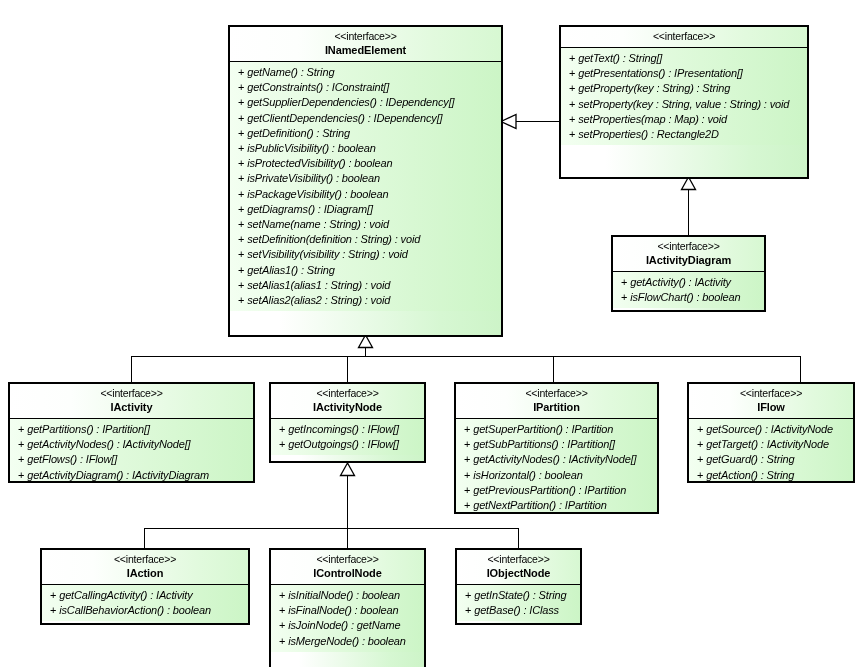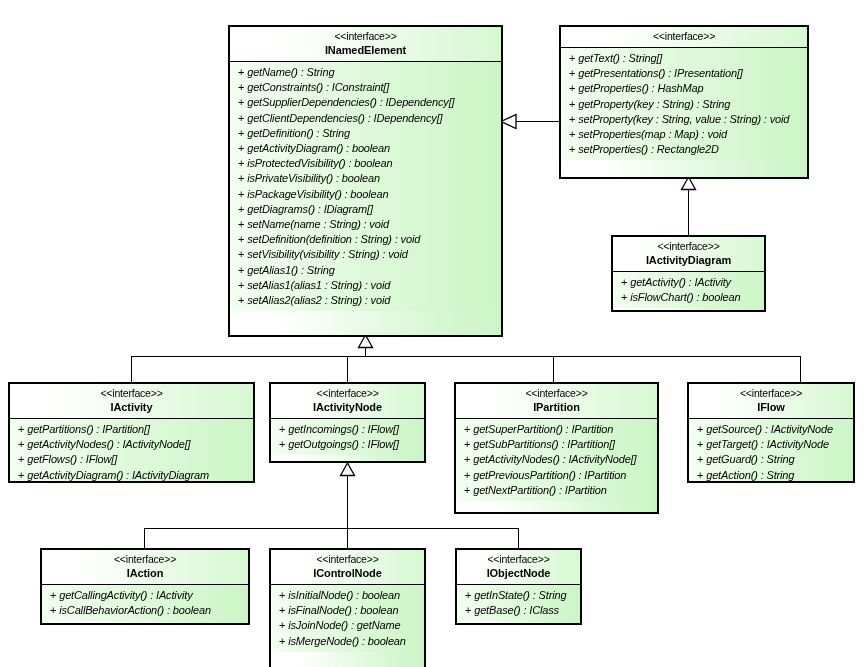--- a/index.html
+++ b/index.html
@@ -127,42 +127,41 @@
     <div class="uml-head">
       <span class="stereotype">&lt;&lt;interface&gt;&gt;</span>
       <span class="classname">INamedElement</span>
     </div>
     <div class="uml-body">
       <span class="member"><span class="vis">+ </span><span>getName() : String</span></span>
       <span class="member"><span class="vis">+ </span><span>getConstraints() : IConstraint[]</span></span>
       <span class="member"><span class="vis">+ </span><span>getSupplierDependencies() : IDependency[]</span></span>
       <span class="member"><span class="vis">+ </span><span>getClientDependencies() : IDependency[]</span></span>
       <span class="member"><span class="vis">+ </span><span>getDefinition() : String</span></span>
-      <span class="member"><span class="vis">+ </span><span>getActivityDiagram() : boolean</span></span>
+      <span class="member"><span class="vis">+ </span><span>isPublicVisibility() : boolean</span></span>
       <span class="member"><span class="vis">+ </span><span>isProtectedVisibility() : boolean</span></span>
       <span class="member"><span class="vis">+ </span><span>isPrivateVisibility() : boolean</span></span>
       <span class="member"><span class="vis">+ </span><span>isPackageVisibility() : boolean</span></span>
       <span class="member"><span class="vis">+ </span><span>getDiagrams() : IDiagram[]</span></span>
       <span class="member"><span class="vis">+ </span><span>setName(name : String) : void</span></span>
       <span class="member"><span class="vis">+ </span><span>setDefinition(definition : String) : void</span></span>
       <span class="member"><span class="vis">+ </span><span>setVisibility(visibility : String) : void</span></span>
       <span class="member"><span class="vis">+ </span><span>getAlias1() : String</span></span>
       <span class="member"><span class="vis">+ </span><span>setAlias1(alias1 : String) : void</span></span>
       <span class="member"><span class="vis">+ </span><span>setAlias2(alias2 : String) : void</span></span>
     </div>
   </div>
 
   <div class="uml-box" style="left:559px; top:9px; width:250px; height:154px;">
     <div class="uml-head">
       <span class="stereotype">&lt;&lt;interface&gt;&gt;</span>
     </div>
     <div class="uml-body">
       <span class="member"><span class="vis">+ </span><span>getText() : String[]</span></span>
       <span class="member"><span class="vis">+ </span><span>getPresentations() : IPresentation[]</span></span>
-      <span class="member"><span class="vis">+ </span><span>getProperties() : HashMap</span></span>
       <span class="member"><span class="vis">+ </span><span>getProperty(key : String) : String</span></span>
       <span class="member"><span class="vis">+ </span><span>setProperty(key : String, value : String) : void</span></span>
       <span class="member"><span class="vis">+ </span><span>setProperties(map : Map) : void</span></span>
       <span class="member"><span class="vis">+ </span><span>setProperties() : Rectangle2D</span></span>
     </div>
   </div>
 
   <div class="uml-box" style="left:611px; top:219px; width:155px; height:77px;">
     <div class="uml-head">
       <span class="stereotype">&lt;&lt;interface&gt;&gt;</span>
@@ -200,20 +199,21 @@
 
   <div class="uml-box" style="left:454px; top:366px; width:205px; height:132px;">
     <div class="uml-head">
       <span class="stereotype">&lt;&lt;interface&gt;&gt;</span>
       <span class="classname">IPartition</span>
     </div>
     <div class="uml-body">
       <span class="member"><span class="vis">+ </span><span>getSuperPartition() : IPartition</span></span>
       <span class="member"><span class="vis">+ </span><span>getSubPartitions() : IPartition[]</span></span>
       <span class="member"><span class="vis">+ </span><span>getActivityNodes() : IActivityNode[]</span></span>
+      <span class="member"><span class="vis">+ </span><span>isHorizontal() : boolean</span></span>
       <span class="member"><span class="vis">+ </span><span>getPreviousPartition() : IPartition</span></span>
       <span class="member"><span class="vis">+ </span><span>getNextPartition() : IPartition</span></span>
     </div>
   </div>
 
   <div class="uml-box" style="left:687px; top:366px; width:168px; height:101px;">
     <div class="uml-head">
       <span class="stereotype">&lt;&lt;interface&gt;&gt;</span>
       <span class="classname">IFlow</span>
     </div>

